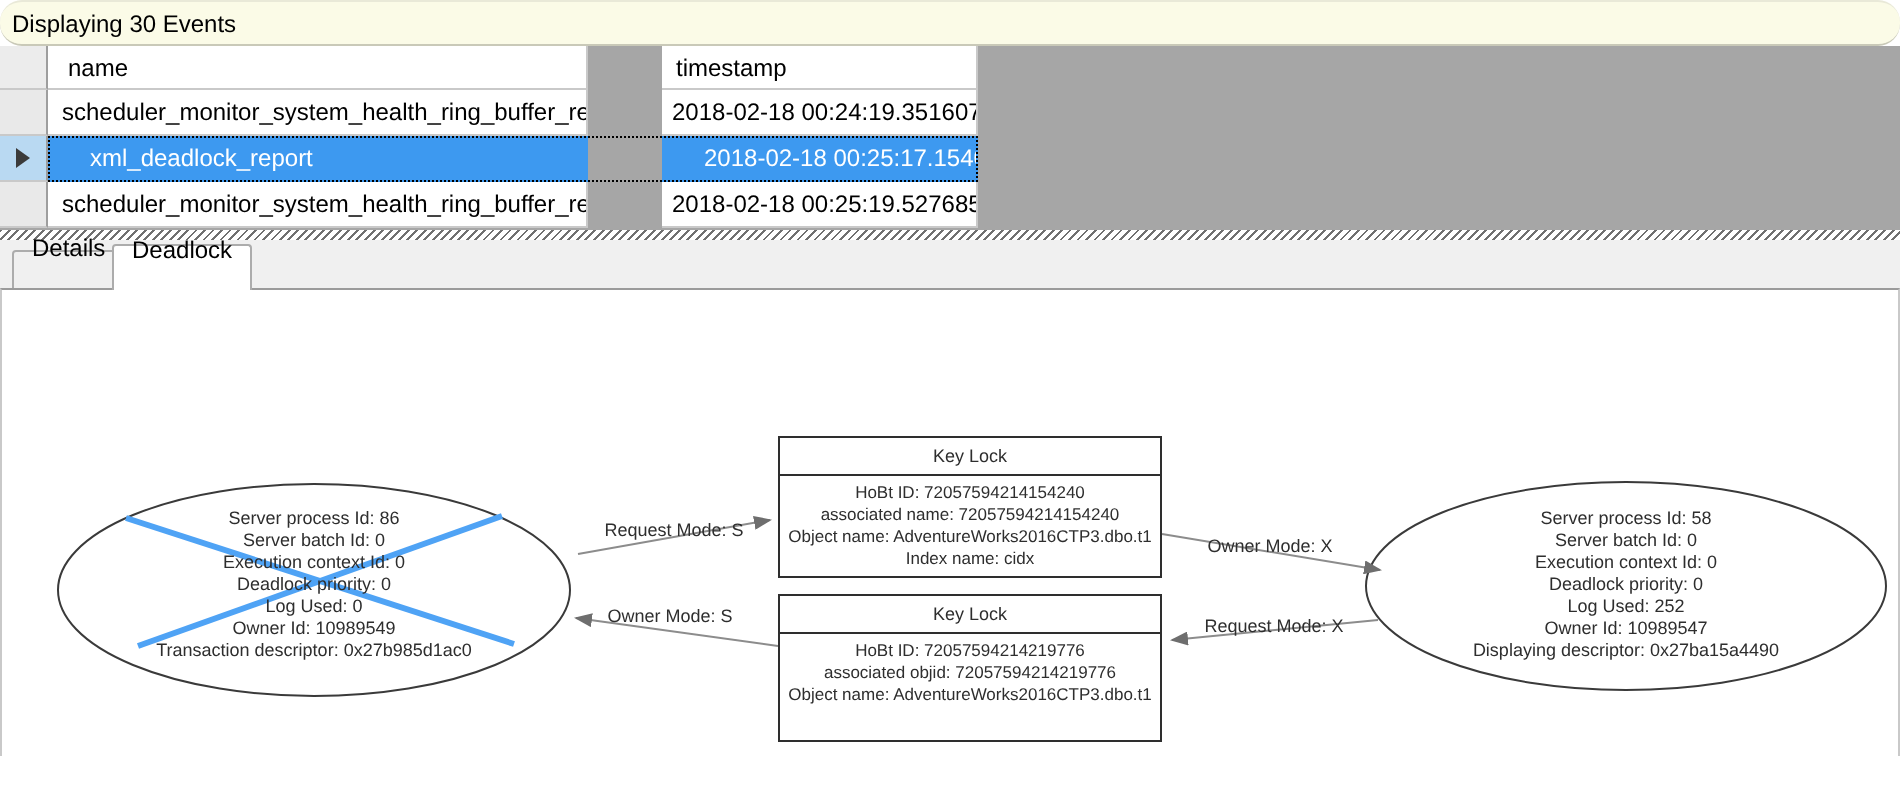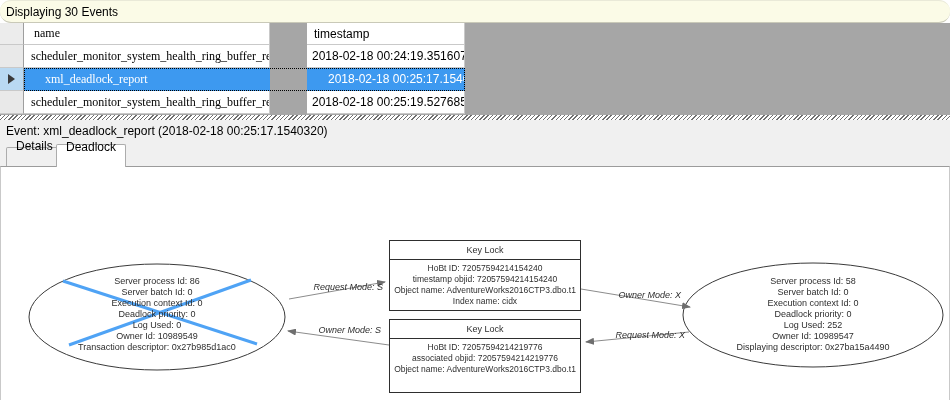--- a/index.html
+++ b/index.html
@@ -12,21 +12,21 @@
             box-sizing:border-box;display:flex;align-items:center;padding-left:6px;border-radius:11px;}
 
   
   .grid{position:relative;height:92px;background:#A6A6A6;}
   .grid-row{display:flex;height:23px;box-sizing:border-box;}
   .grid-row.header-row{height:22px;}
   .rh{width:24px;box-sizing:border-box;background:#E9E9E9;border-right:1px solid #9E9E9E;
       border-bottom:1px solid #C9C9C9;display:flex;align-items:center;justify-content:center;}
   .cell{box-sizing:border-box;background:#fff;border-right:1px solid #C9C9C9;border-bottom:1px solid #C9C9C9;
         display:flex;align-items:center;white-space:nowrap;overflow:hidden;}
-  .name-col{width:246px;padding-left:7px;font-family:Liberation Serif, serif;}
+  .name-col{width:270px;padding-left:7px;}
   .ts-col{width:158px;padding-left:5px;margin-left:37px;}
   .header-cell{font-size:12px;padding-left:10px;}
   .ts-col.header-cell{padding-left:7px;}
   .selwrap{display:flex;outline:1px dotted #000;outline-offset:-1px;}
   .selwrap .cell{background:#3D99F0;color:#fff;border-right-color:#3D99F0;border-bottom-color:#3D99F0;padding-left:21px;}
   .rh.sel{background:#B9D9F2;}
   .row-marker{width:0;height:0;border-left:7px solid #3A3A3A;border-top:5px solid transparent;
               border-bottom:5px solid transparent;}
 
   
@@ -46,21 +46,21 @@
   
   .panel{position:relative;height:234px;box-sizing:border-box;background:#fff;
          border-top:1px solid #9B9B9B;border-left:1px solid #C9C9C9;border-right:1px solid #C9C9C9;}
   .panel svg{position:absolute;left:0;top:0;}
 
   .node-text{position:absolute;text-align:center;font-size:9px;line-height:11px;color:#2E2E2E;}
   .lockrect{position:absolute;box-sizing:border-box;border:1px solid #2E2E2E;background:#fff;}
   .lockrect .ltitle{height:18px;border-bottom:1px solid #2E2E2E;display:flex;align-items:center;
                     justify-content:center;font-size:9px;color:#2E2E2E;}
   .lockrect .lbody{padding-top:3px;text-align:center;font-size:8.5px;line-height:11px;color:#2E2E2E;}
-  .edge-label{position:absolute;text-align:right;font-size:9px;color:#2E2E2E;font-style:italic;}
+  .edge-label{position:absolute;text-align:center;font-size:9px;color:#2E2E2E;}
 </style>
 </head>
 <body>
 
 <div class="app">
 
   <div class="titlebar">
     <span>Displaying 30 Events</span>
   </div>
 
@@ -89,23 +89,20 @@
 
     <div class="grid-row">
       <div class="rh"></div>
       <div class="cell name-col">scheduler_monitor_system_health_ring_buffer_recorded</div>
       <div class="cell ts-col">2018-02-18 00:25:19.5276859</div>
     </div>
   </div>
 
   <div class="splitter"></div>
 
-  <div class="eventbar">
-    <span>Event: xml_deadlock_report (2018-02-18 00:25:17.1540320)</span>
-  </div>
 
   <div class="tabstrip">
     <div class="tab inactive">Details</div>
     <div class="tab active">Deadlock</div>
   </div>
 
   <div class="panel">
     <svg width="948" height="232" viewBox="0 0 948 232">
       <defs>
         <marker id="arrow" markerWidth="9" markerHeight="7" refX="8" refY="3.5" orient="auto">
@@ -142,21 +139,21 @@
       <div>Deadlock priority: 0</div>
       <div>Log Used: 252</div>
       <div>Owner Id: 10989547</div>
       <div>Displaying descriptor: 0x27ba15a4490</div>
     </div>
 
     <div class="lockrect" style="left:388px;top:73px;width:192px;height:71px;">
       <div class="ltitle">Key Lock</div>
       <div class="lbody">
         <div>HoBt ID: 72057594214154240</div>
-        <div>timestamp objid: 72057594214154240</div>
+        <div>associated name: 72057594214154240</div>
         <div>Object name: AdventureWorks2016CTP3.dbo.t1</div>
         <div>Index name: cidx</div>
       </div>
     </div>
 
     <div class="lockrect" style="left:388px;top:152px;width:192px;height:74px;">
       <div class="ltitle">Key Lock</div>
       <div class="lbody">
         <div>HoBt ID: 72057594214219776</div>
         <div>associated objid: 72057594214219776</div>

